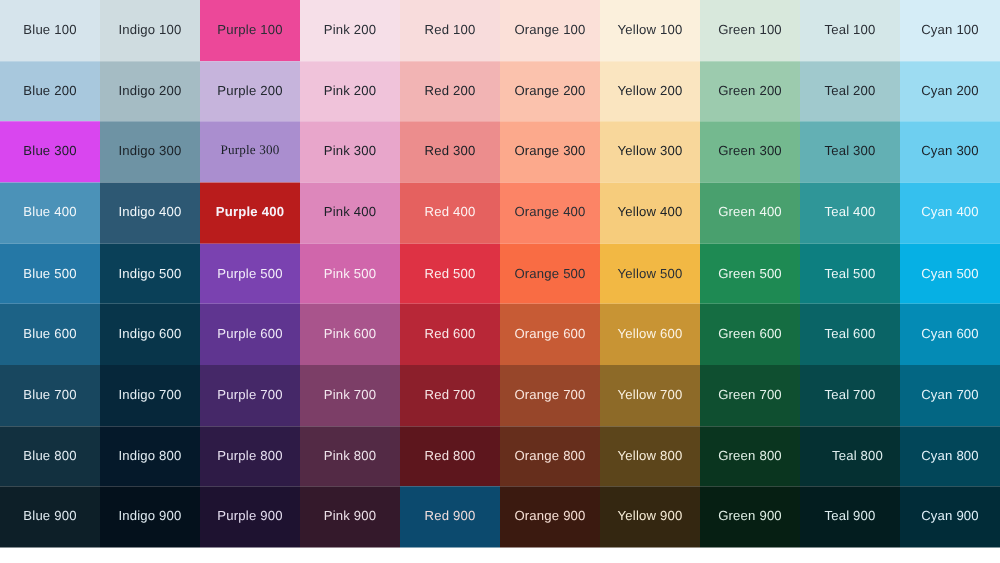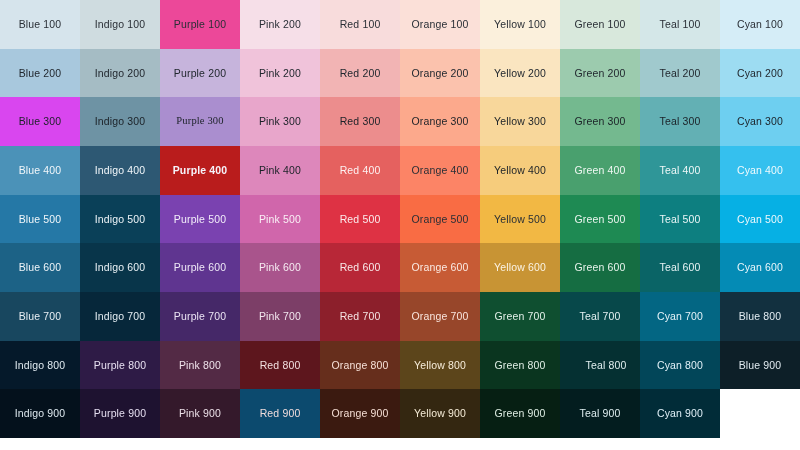--- a/index.html
+++ b/index.html
@@ -234,20 +234,23 @@
     </div>
     <div class="swatch" style="background: rgb(124, 62, 103); color: rgb(242, 230, 238);">
       <span class="swatch-label">Pink 700</span>
     </div>
     <div class="swatch" style="background: rgb(140, 31, 43); color: rgb(245, 227, 227);">
       <span class="swatch-label">Red 700</span>
     </div>
     <div class="swatch" style="background: rgb(151, 70, 42); color: rgb(249, 229, 221);">
       <span class="swatch-label">Orange 700</span>
     </div>
+    <div class="swatch" style="background: rgb(141, 106, 40); color: rgb(249, 240, 223);">
+      <span class="swatch-label">Yellow 700</span>
+    </div>
     <div class="swatch" style="background: rgb(15, 79, 48); color: rgb(228, 241, 233);">
       <span class="swatch-label">Green 700</span>
     </div>
     <div class="swatch" style="background: rgb(7, 72, 74); color: rgb(227, 240, 241);">
       <span class="swatch-label">Teal 700</span>
     </div>
     <div class="swatch" style="background: rgb(3, 102, 131); color: rgb(229, 243, 249);">
       <span class="swatch-label">Cyan 700</span>
     </div>
     <div class="swatch" style="background: rgb(18, 48, 63); color: rgb(227, 236, 242);">

